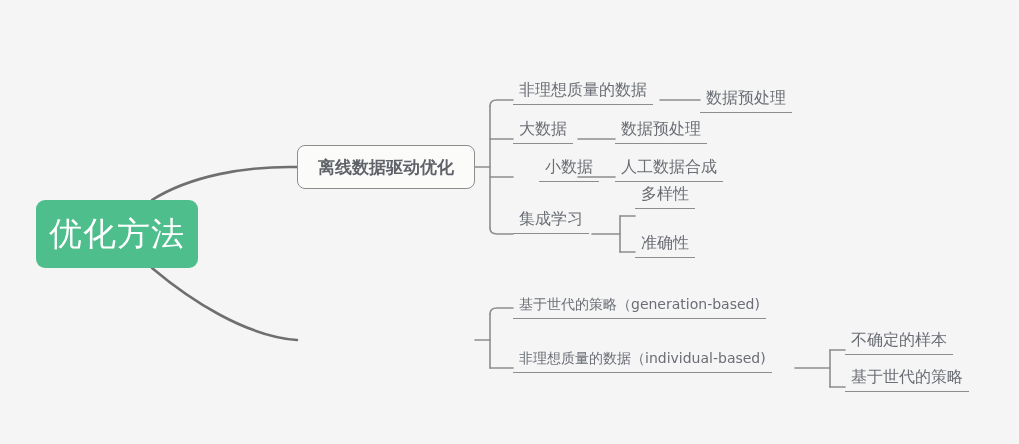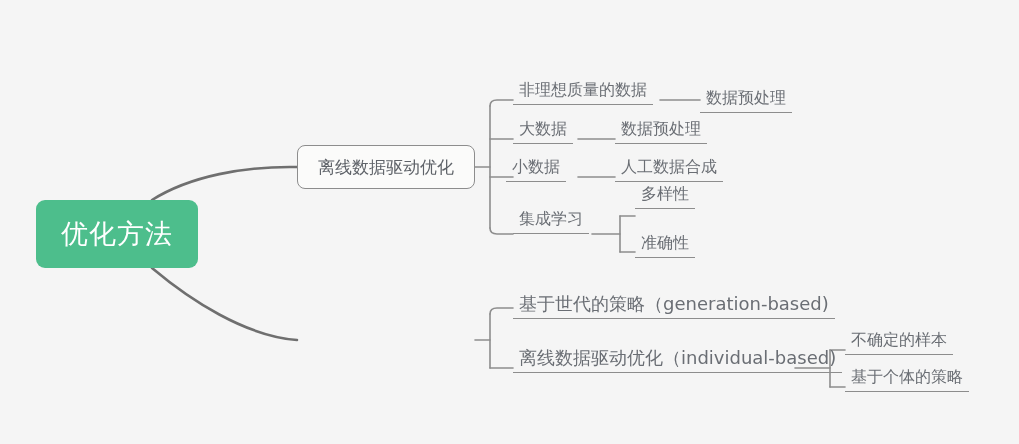--- a/index.html
+++ b/index.html
@@ -39,55 +39,56 @@
     left: 36px;
     top: 200px;
     width: 162px;
     height: 68px;
     background: #4dbe8c;
     border-radius: 9px;
     display: flex;
     align-items: center;
     justify-content: center;
     color: #ffffff;
-    font-size: 27px;
+    font-size: 33px;
     letter-spacing: 1px;
   }
   
   .branch-node {
     background: #fbfbfa;
     border: 1px solid #8d8d8d;
     border-radius: 8px;
     display: flex;
     align-items: center;
     justify-content: center;
     color: #5f6369;
     font-size: 17px;
     height: 44px;
     width: 178px;
+    font-weight: bold;
   }
   .branch-offline { left: 297px; top: 145px; }
   .branch-online  { left: 297px; top: 318px; }
 
   
   .text-node {
     color: #6a6e74;
     font-size: 16px;
     border-bottom: 1.6px solid #8d8d8d;
     padding: 0 6px 4px 6px;
     display: inline-block;
     line-height: 20px;
   }
-  .text-node.small { font-size: 18px; }
+  .text-node.small { font-size: 14px; }
 
   .n-nonideal   { left: 513px; top: 80px; }
   .n-preprocess { left: 700px; top: 88px; }
   .n-bigdata    { left: 513px; top: 119px; }
   .n-datamining { left: 615px; top: 119px; }
-  .n-smalldata  { left: 506px; top: 157px; }
+  .n-smalldata  { left: 539px; top: 157px; }
   .n-synthesis  { left: 615px; top: 157px; }
   .n-ensemble   { left: 513px; top: 209px; }
   .n-diversity  { left: 635px; top: 184px; }
   .n-accuracy   { left: 635px; top: 233px; }
 
   .n-generation { left: 513px; top: 294px; }
   .n-individual { left: 513px; top: 348px; }
   .n-promising  { left: 845px; top: 330px; }
   .n-uncertain  { left: 845px; top: 367px; }
 
@@ -166,19 +167,19 @@
   <div class="node text-node n-ensemble cjk">集成学习</div>
 
   <div class="node text-node n-synthesis cjk">人工数据合成</div>
 
   <div class="node text-node n-diversity cjk">多样性</div>
 
   <div class="node text-node n-accuracy cjk">准确性</div>
 
   <div class="node text-node small n-generation cjk">基于世代的策略（generation-based)</div>
 
-  <div class="node text-node small n-individual cjk">离线数据驱动优化（individual-based)</div>
+  <div class="node text-node small n-individual cjk">非理想质量的数据（individual-based)</div>
 
   <div class="node text-node n-promising cjk">不确定的样本</div>
 
-  <div class="node text-node n-uncertain cjk">基于个体的策略</div>
+  <div class="node text-node n-uncertain cjk">基于世代的策略</div>
 
 </div>
 
 </body></html>

